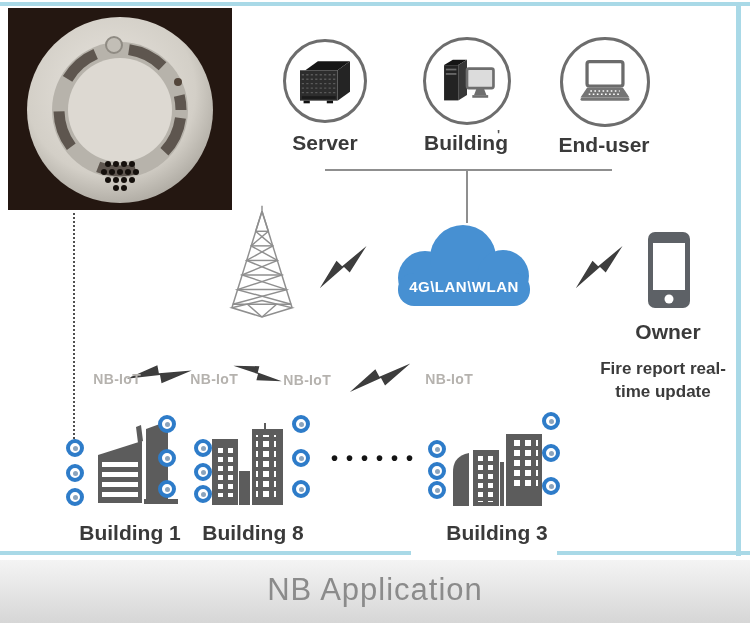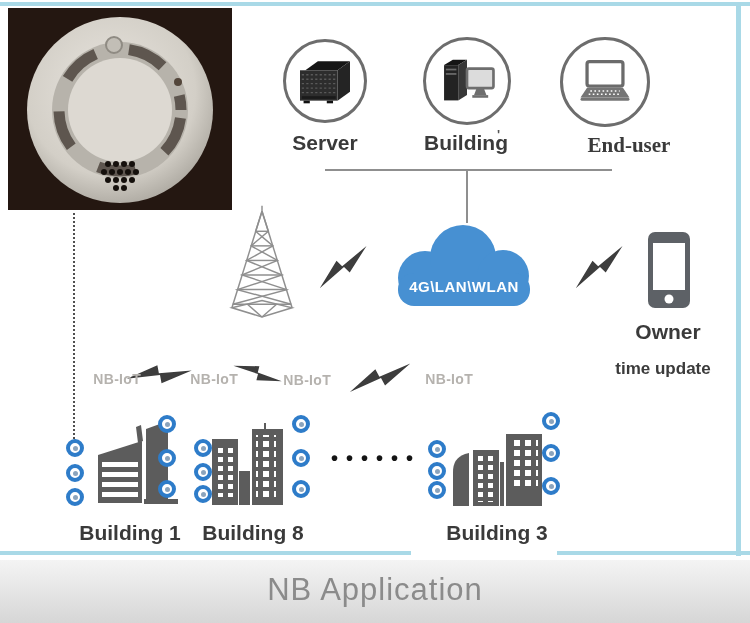--- a/index.html
+++ b/index.html
@@ -16,21 +16,21 @@
   
   .icon-circle{border:3px solid #6d6d6d;border-radius:50%;box-sizing:border-box;
                display:flex;align-items:center;justify-content:center;background:#fff;}
   .circle-server{left:283px;top:39px;width:84px;height:84px;}
   .circle-platform{left:423px;top:37px;width:88px;height:88px;}
   .circle-enduser{left:560px;top:37px;width:90px;height:90px;}
   .big-label{font-weight:bold;color:#3a3a3a;font-size:21px;text-align:center;}
   .lbl-server{left:265px;top:131px;width:120px;}
   .lbl-platform{left:406px;top:131px;width:120px;}
   .lbl-platform-mark{left:497px;top:127px;width:14px;font-size:13px;font-weight:bold;color:#555;}
-  .lbl-enduser{left:569px;top:133px;width:120px;font-family:Liberation Serif, serif;}
+  .lbl-enduser{left:544px;top:133px;width:120px;}
   
   .conn-h{left:325px;top:169px;width:287px;height:2px;background:#8f8f8f;}
   .conn-v{left:466px;top:170px;width:2px;height:53px;background:#8f8f8f;}
   .dotted-line{left:73px;top:213px;width:0;height:230px;border-left:2px dotted #4f4f4f;}
   
   .cloud{left:383px;top:218px;width:162px;height:100px;}
   .cloud-text{left:0;top:60px;width:162px;text-align:center;color:#fff;
               font-weight:bold;font-size:15px;letter-spacing:.5px;}
   
   .tower{left:221px;top:202px;}
@@ -234,20 +234,21 @@
       </svg>
   </div>
 
   <svg class="abs phone" width="46" height="80" viewBox="0 0 46 80">
     <rect x="2" y="2" width="42" height="76" rx="7" fill="#5d6166"></rect>
     <rect x="7" y="13" width="32" height="47" fill="#ffffff"></rect>
     <circle cx="23" cy="69" r="4.5" fill="#ffffff"></circle>
   </svg>
   <div class="abs big-label lbl-owner">Owner</div>
   <div class="abs fire-note">
+    <div>Fire report real-</div>
     <div>time update</div>
   </div>
 
   <div class="abs nb-label nb-1">NB-IoT</div>
   <div class="abs nb-label nb-2">NB-IoT</div>
   <div class="abs nb-label nb-3">NB-IoT</div>
   <div class="abs nb-label nb-4">NB-IoT</div>
 
   <svg class="abs b1" width="100" height="92" viewBox="0 0 100 92">
     <g fill="#5c5c5c">

